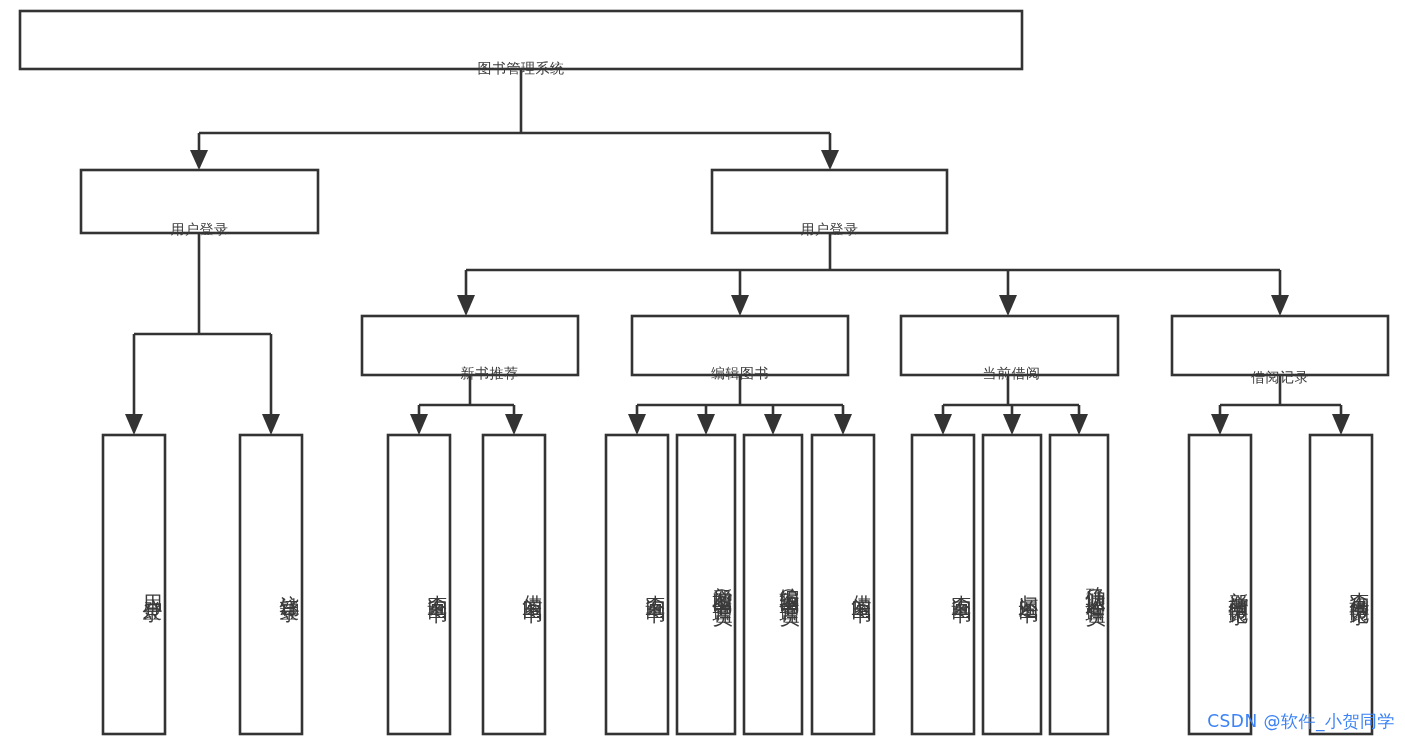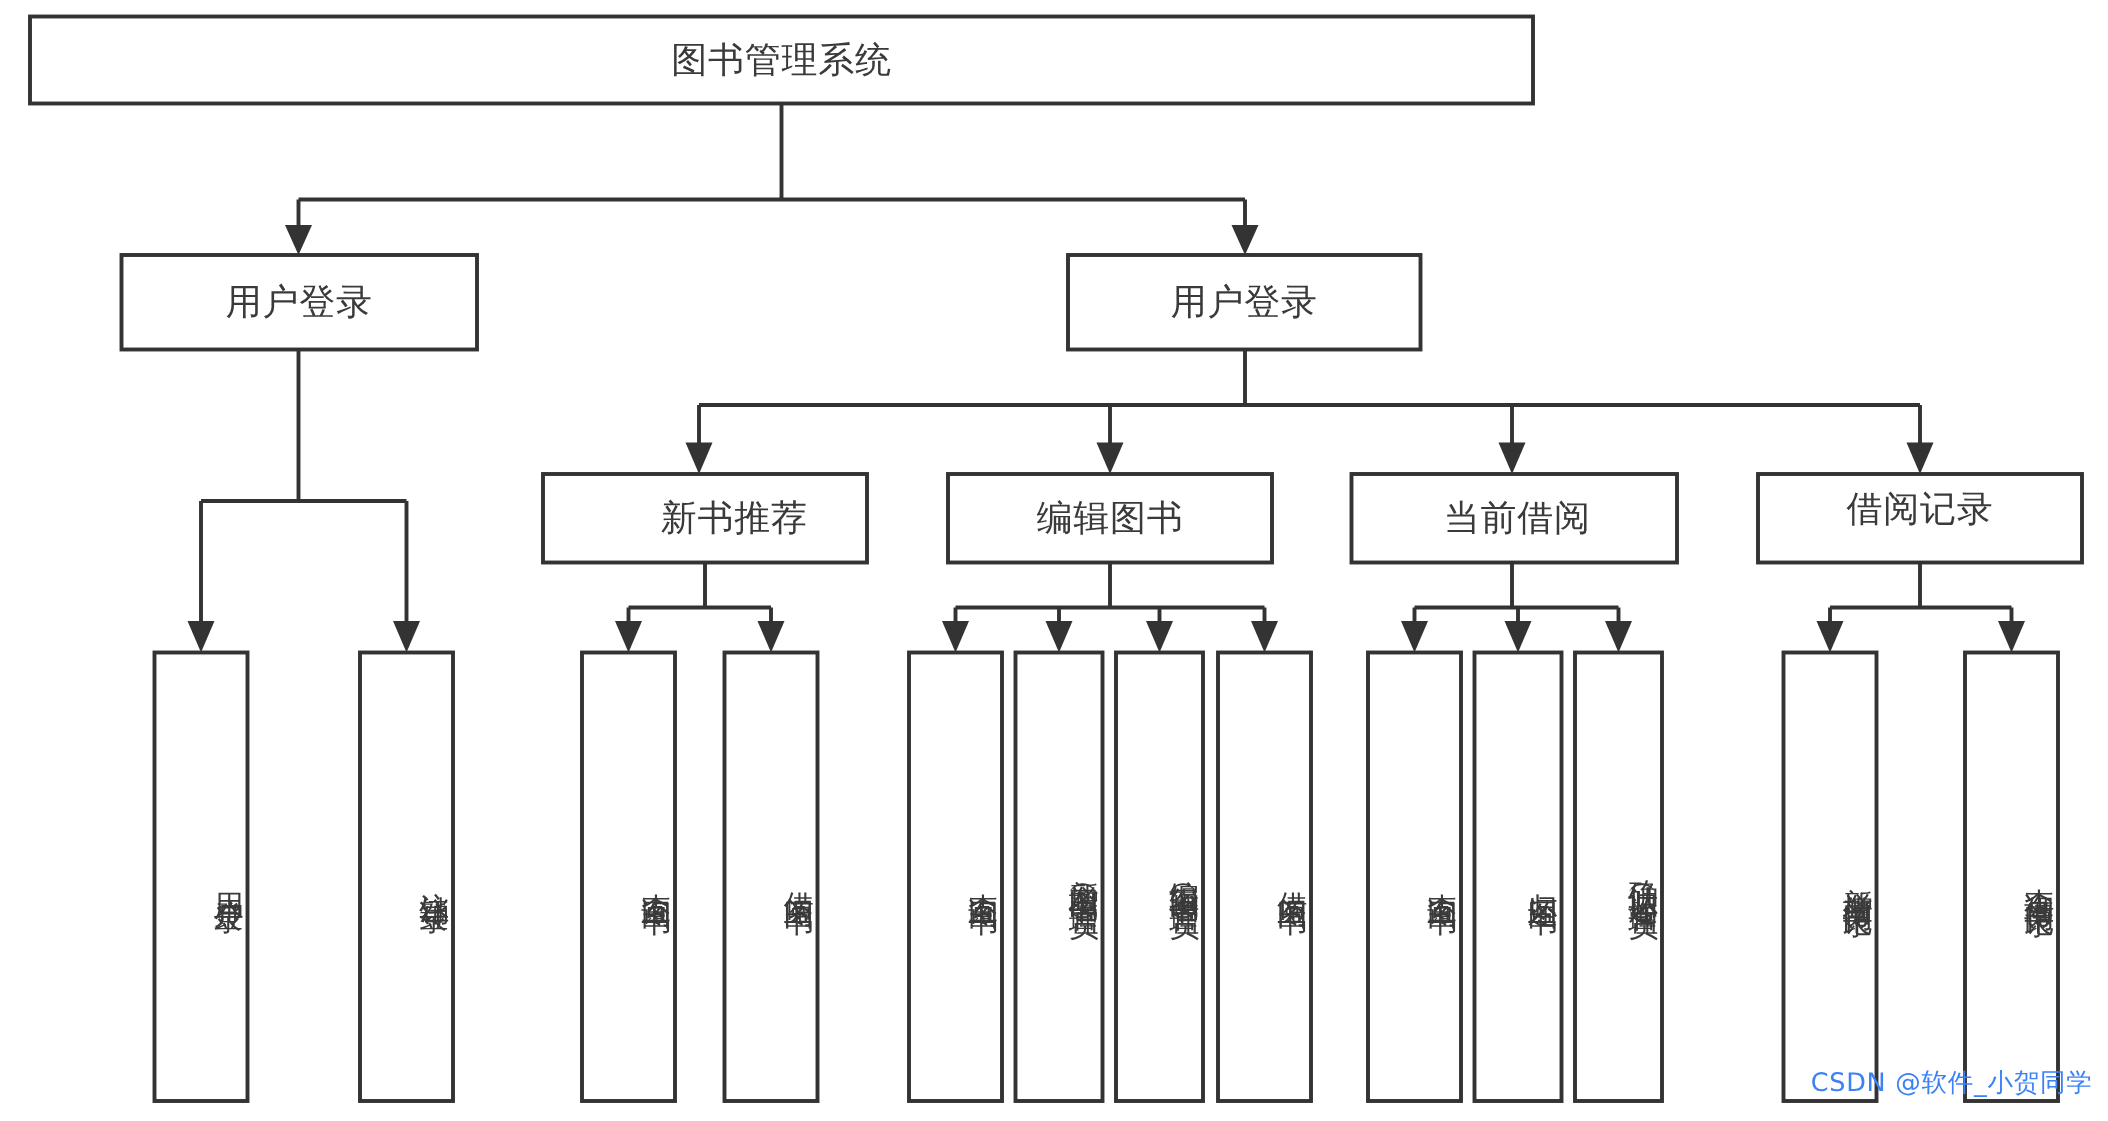--- a/index.html
+++ b/index.html
@@ -46,23 +46,24 @@
     display: flex;
     align-items: center;
     justify-content: center;
     text-align: center;
     color: #3a3a3a;
     font-family: "DejaVu Sans", "Liberation Sans", sans-serif;
     pointer-events: none;
     box-sizing: border-box;
   }
   .node-label.horizontal {
-    font-size: 24px;
+    font-size: 14px;
     letter-spacing: 0.5px;
     line-height: 1.2;
+    margin-top: 28px;
   }
   .node-label.vertical {
     writing-mode: vertical-rl;
     text-orientation: upright;
     font-size: 20px;
     letter-spacing: 3px;
     line-height: 1.25;
     padding: 6px 0;
     align-items: flex-start;
     justify-content: center;
@@ -191,21 +192,21 @@
   <div class="node-label horizontal" style="left:81px; top:170px; width:237px; height:63px;">用户登录</div>
 
   <div class="node-label horizontal" style="left:712px; top:170px; width:235px; height:63px;">用户登录</div>
 
   <div class="node-label horizontal" style="left:362px; top:316px; width:255px; height:59px;">新书推荐</div>
 
   <div class="node-label horizontal" style="left:632px; top:316px; width:216px; height:59px;">编辑图书</div>
 
   <div class="node-label horizontal" style="left:901px; top:316px; width:221px; height:59px;">当前借阅</div>
 
-  <div class="node-label horizontal" style="left:1172px; top:316px; width:216px; height:46px;">借阅记录</div>
+  <div class="node-label horizontal" style="left:1172px; top:326px; width:216px; height:46px;">借阅记录</div>
 
   <div class="node-label vertical" style="left:103px; top:435px; width:62px; height:299px;">用户登录</div>
 
   <div class="node-label vertical" style="left:240px; top:435px; width:62px; height:299px;">注销登录</div>
 
   <div class="node-label vertical" style="left:388px; top:435px; width:62px; height:299px;">查询图书</div>
 
   <div class="node-label vertical" style="left:483px; top:435px; width:62px; height:299px;">借阅图书</div>
 
   <div class="node-label vertical" style="left:606px; top:435px; width:62px; height:299px;">查询图书</div>

